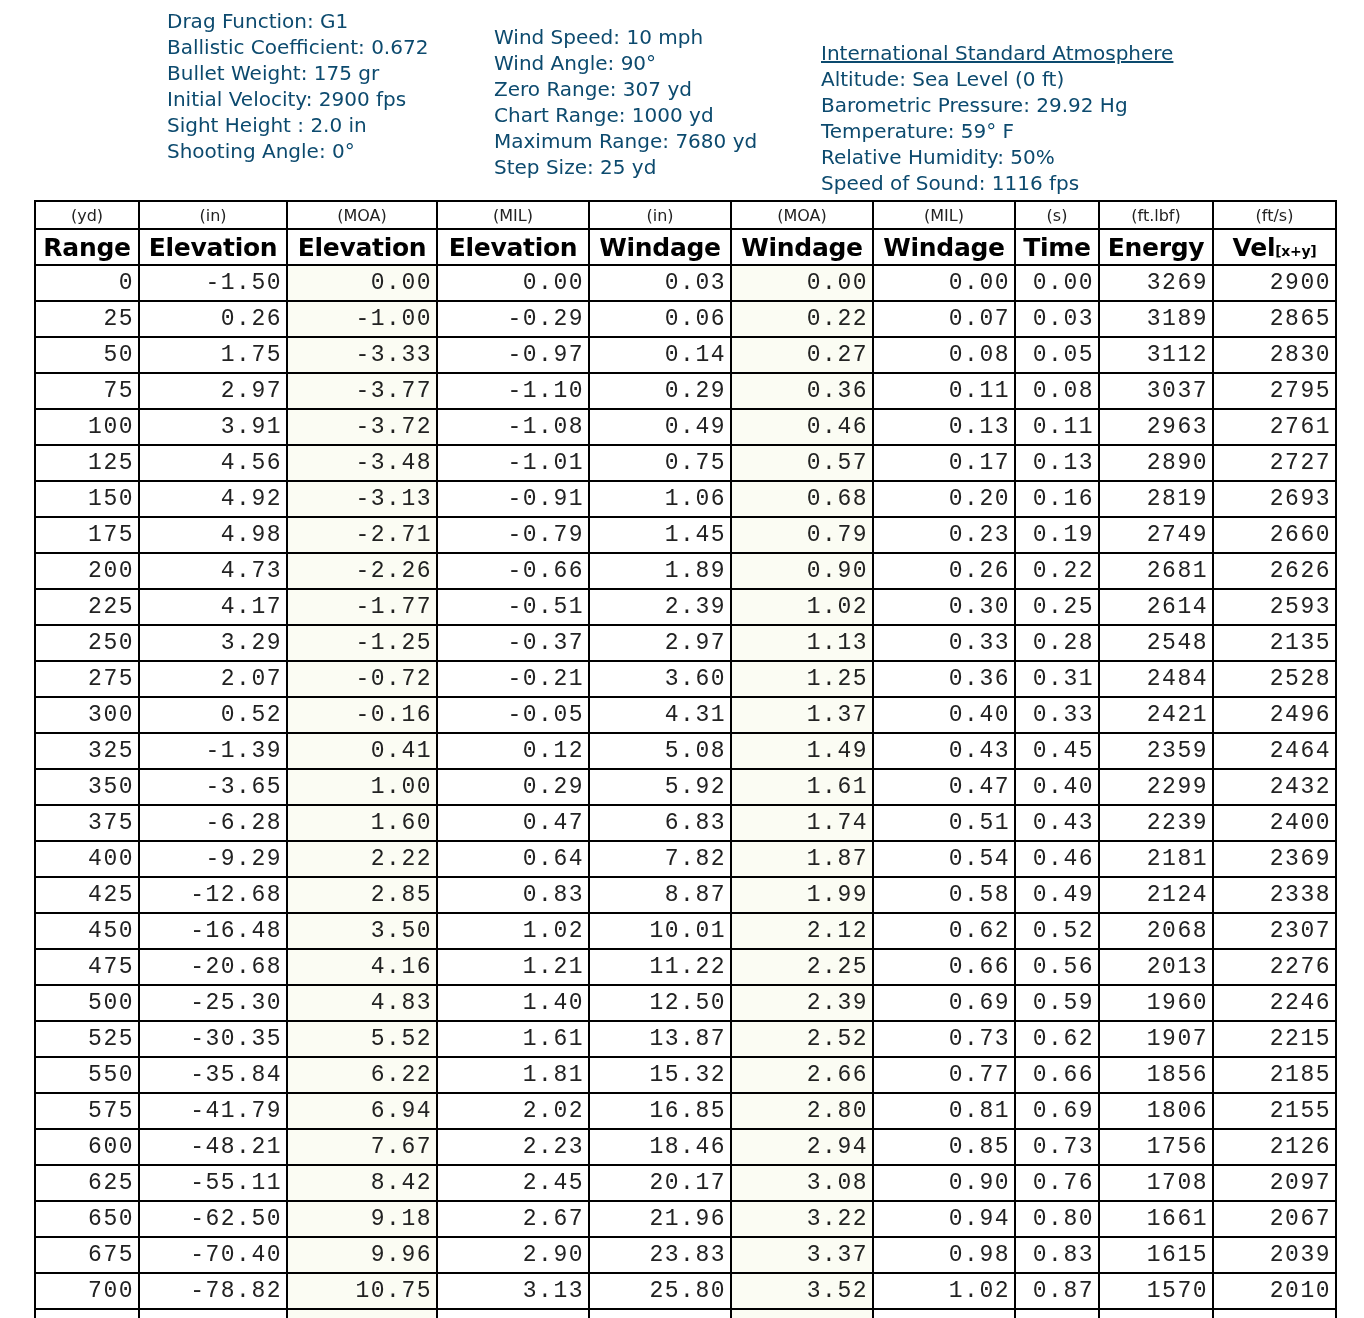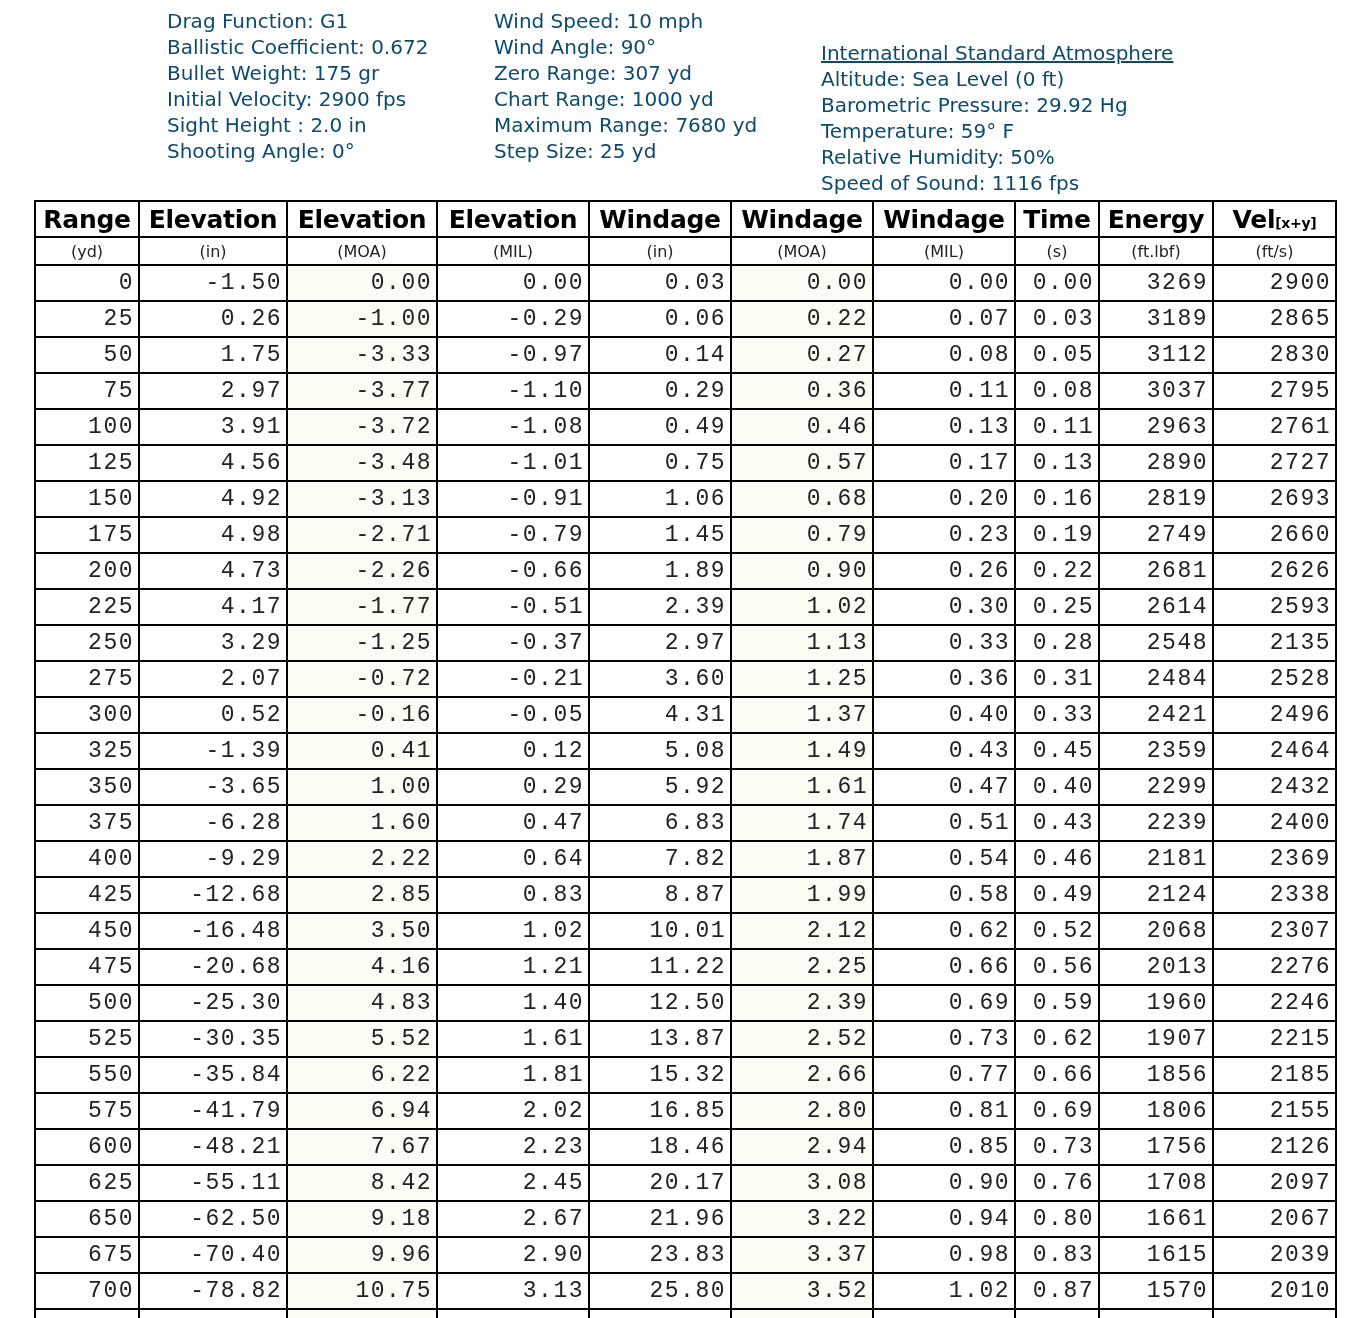--- a/index.html
+++ b/index.html
@@ -1,21 +1,21 @@
 <!DOCTYPE html>
 <html><head>
 <meta charset="utf-8">
 <style>
   html, body { margin: 0; padding: 0; background: #ffffff; }
   body { width: 1364px; height: 1318px; overflow: hidden; position: relative; font-family: "DejaVu Sans", sans-serif; }
   .params { position: absolute; top: 8px; left: 0; width: 1364px; height: 170px; }
   .pcol { position: absolute; top: 0; color: #0c4a6e; font-size: 20px; line-height: 26px; }
   .pcol div { white-space: nowrap; }
   .pcol.c1 { left: 167px; }
-  .pcol.c2 { left: 494px; }
+  .pcol.c2 { left: 494px; margin-top: 16px; }
   .pcol.c3 { left: 821px; margin-top: 32px; }
   .pcol .u { text-decoration: underline; }
   table.bt { position: absolute; top: 200px; left: 34px; border-collapse: collapse; table-layout: fixed; width: 1301px; }
   table.bt td, table.bt th { border: 2px solid #000; padding: 0; }
   table.bt th.h1 { font-family: "DejaVu Sans", sans-serif; font-weight: bold; font-size: 25px; height: 34px; text-align: center; color: #000; letter-spacing: -0.3px; white-space: nowrap; overflow: hidden; }
   table.bt th.h1 small { font-size: 14px; }
   table.bt th.h2 { font-family: "DejaVu Sans", sans-serif; font-weight: normal; font-size: 16px; height: 26px; text-align: center; color: #222; }
   table.bt td { font-family: "Liberation Mono", monospace; font-size: 23px; height: 34px; text-align: right; color: #222; padding-right: 4px; letter-spacing: 1.5px; white-space: nowrap; }
   table.bt td.moa { background: #fbfcf3; }
 </style>
@@ -57,43 +57,43 @@
       <col style="width:152px">
       <col style="width:142px">
     <col style="width:142px">
       <col style="width:142px">
       <col style="width:84px">
       <col style="width:114px">
       <col style="width:123px">
   </colgroup>
   <thead>
     <tr>
+      <th class="h2">(yd)</th>
+      <th class="h2">(in)</th>
+      <th class="h2">(MOA)</th>
+      <th class="h2">(MIL)</th>
+      <th class="h2">(in)</th>
+      <th class="h2">(MOA)</th>
+      <th class="h2">(MIL)</th>
+      <th class="h2">(s)</th>
+      <th class="h2">(ft.lbf)</th>
+      <th class="h2">(ft/s)</th>
+    </tr>
+    <tr>
       <th class="h1">Range</th>
       <th class="h1">Elevation</th>
       <th class="h1">Elevation</th>
       <th class="h1">Elevation</th>
       <th class="h1">Windage</th>
       <th class="h1">Windage</th>
       <th class="h1">Windage</th>
       <th class="h1">Time</th>
       <th class="h1">Energy</th>
       <th class="h1"><span>Vel</span><small>[x+y]</small></th>
     </tr>
-    <tr>
-      <th class="h2">(yd)</th>
-      <th class="h2">(in)</th>
-      <th class="h2">(MOA)</th>
-      <th class="h2">(MIL)</th>
-      <th class="h2">(in)</th>
-      <th class="h2">(MOA)</th>
-      <th class="h2">(MIL)</th>
-      <th class="h2">(s)</th>
-      <th class="h2">(ft.lbf)</th>
-      <th class="h2">(ft/s)</th>
-    </tr>
   </thead>
   <tbody id="tbody">
       <tr>
         <td>0</td>
         <td>-1.50</td>
         <td class="moa">0.00</td>
         <td>0.00</td>
         <td>0.03</td>
         <td class="moa">0.00</td>
         <td>0.00</td>

